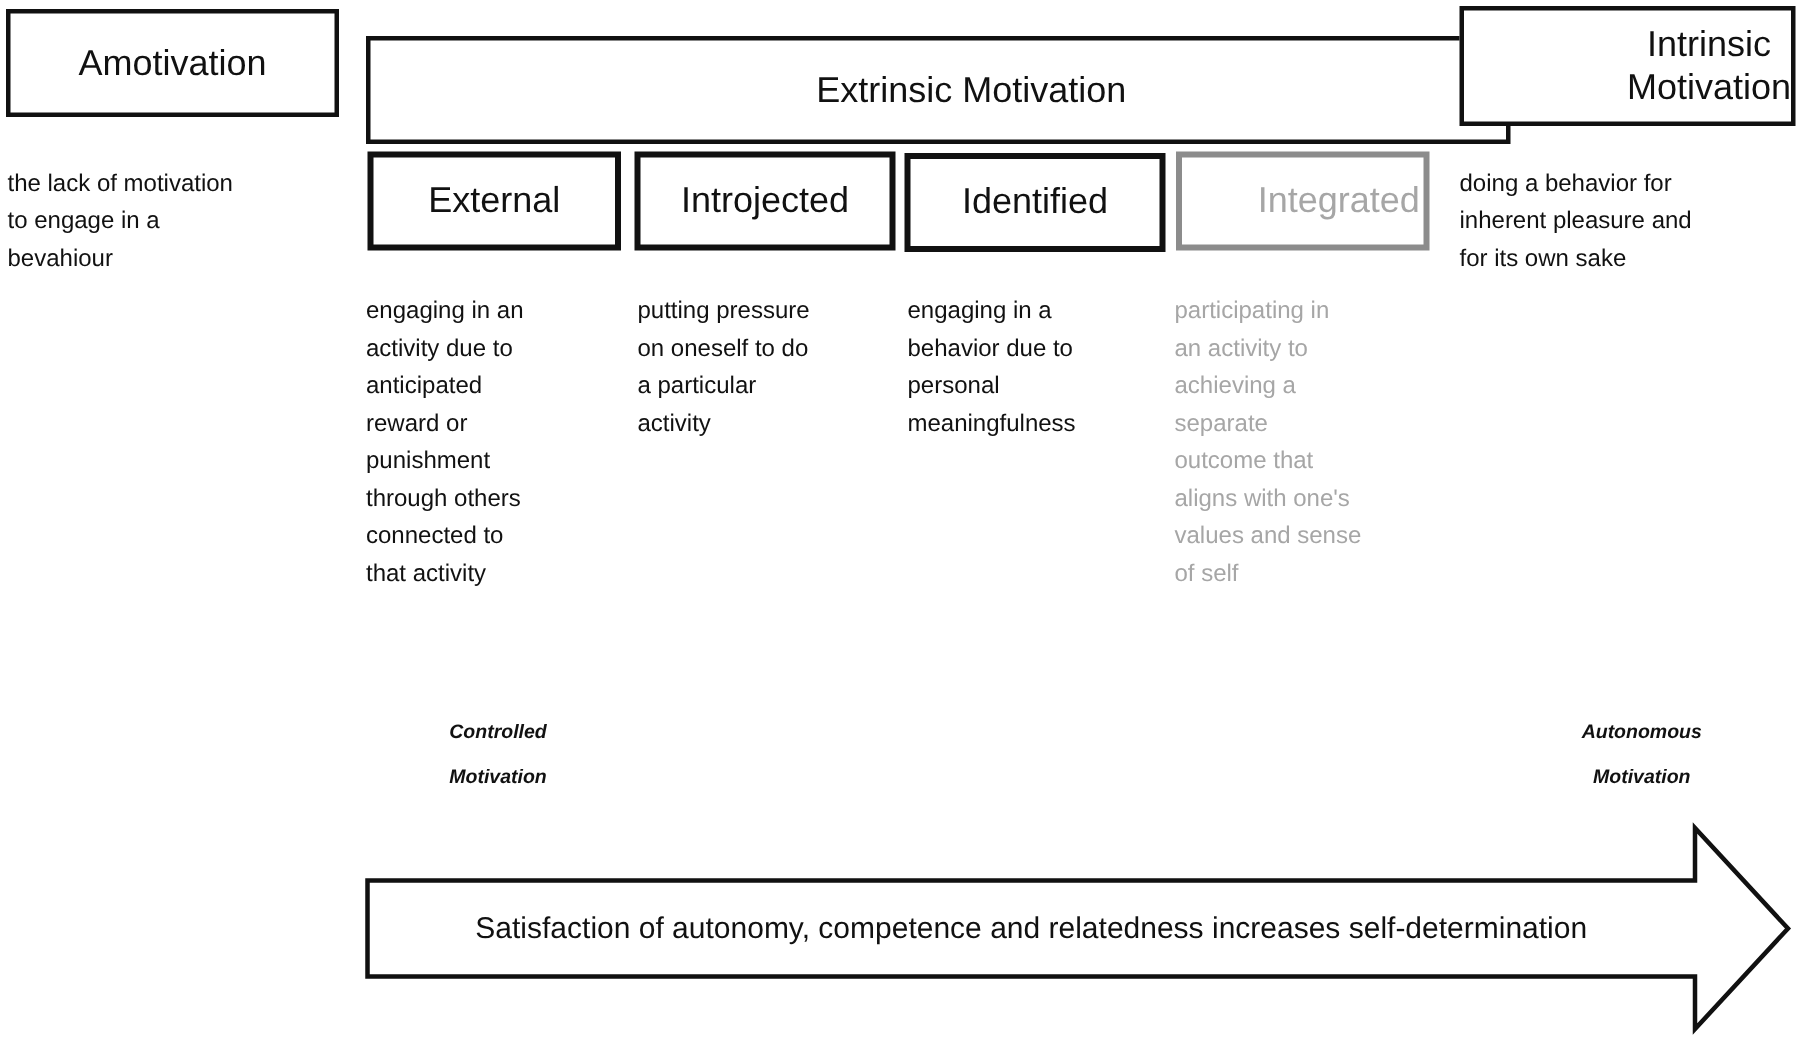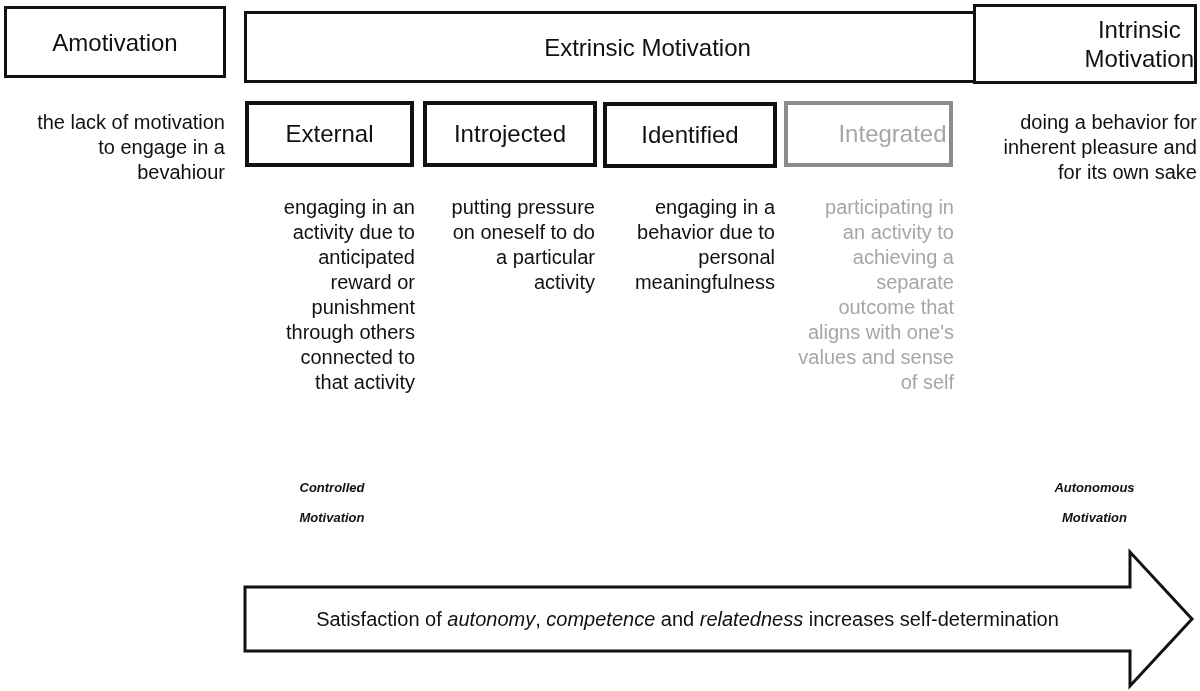--- a/index.html
+++ b/index.html
@@ -26,23 +26,23 @@
     font-size: 24px;
     line-height: 29px;
     white-space: pre-line;
   }
   .sub-box { border-width: 4px; }
   .sub-label { font-size: 24px; line-height: 28px; }
   .muted-box { border-color: var(--muted_border, #8c8c8c); padding-left: 48px; }
   .muted-text { color: var(--muted_text, #a6a6a6); }
   .desc {
     position: absolute;
-    font-size: 20px;
+    font-size: 16px;
     line-height: 25px;
-    text-align: right;
+    text-align: left;
     white-space: pre-line;
   }
   .axis-label {
     position: absolute;
     font-size: 13px;
     line-height: 30px;
     font-style: italic;
     font-weight: 600;
     text-align: center;
     white-space: pre-line;
@@ -50,25 +50,25 @@
   .arrow-svg { position: absolute; left: 0; top: 0; }
   .arrow-caption {
     position: absolute;
     left: 245px;
     top: 604px;
     width: 885px;
     text-align: center;
     font-size: 20px;
     line-height: 30px;
   }
-  .arrow-caption .it { font-style: italic; }
+  .arrow-caption .it { }
 
   
   #box-amotivation { left: 4px;   top: 6px; width: 222px; height: 72px; }
-  #box-extrinsic   { left: 244px; top: 11px; width: 763px; height: 72px; padding-left: 44px; }
+  #box-extrinsic   { left: 244px; top: 24px; width: 763px; height: 72px; padding-left: 44px; }
   #box-intrinsic   { left: 973px; top: 4px; width: 224px; height: 80px; justify-content: flex-end; }
 
   #box-external    { left: 245px; top: 101px; width: 169px; height: 66px; }
   #box-introjected { left: 423px; top: 101px; width: 174px; height: 66px; }
   #box-identified  { left: 603px; top: 102px; width: 174px; height: 66px; }
   #box-integrated  { left: 784px; top: 101px; width: 169px; height: 66px; }
 
   #desc-amotivation { left: 5px;   top: 110px; width: 220px; }
   #desc-intrinsic   { left: 973px; top: 110px; width: 224px; }
   #desc-external    { left: 244px; top: 195px; width: 171px; }

